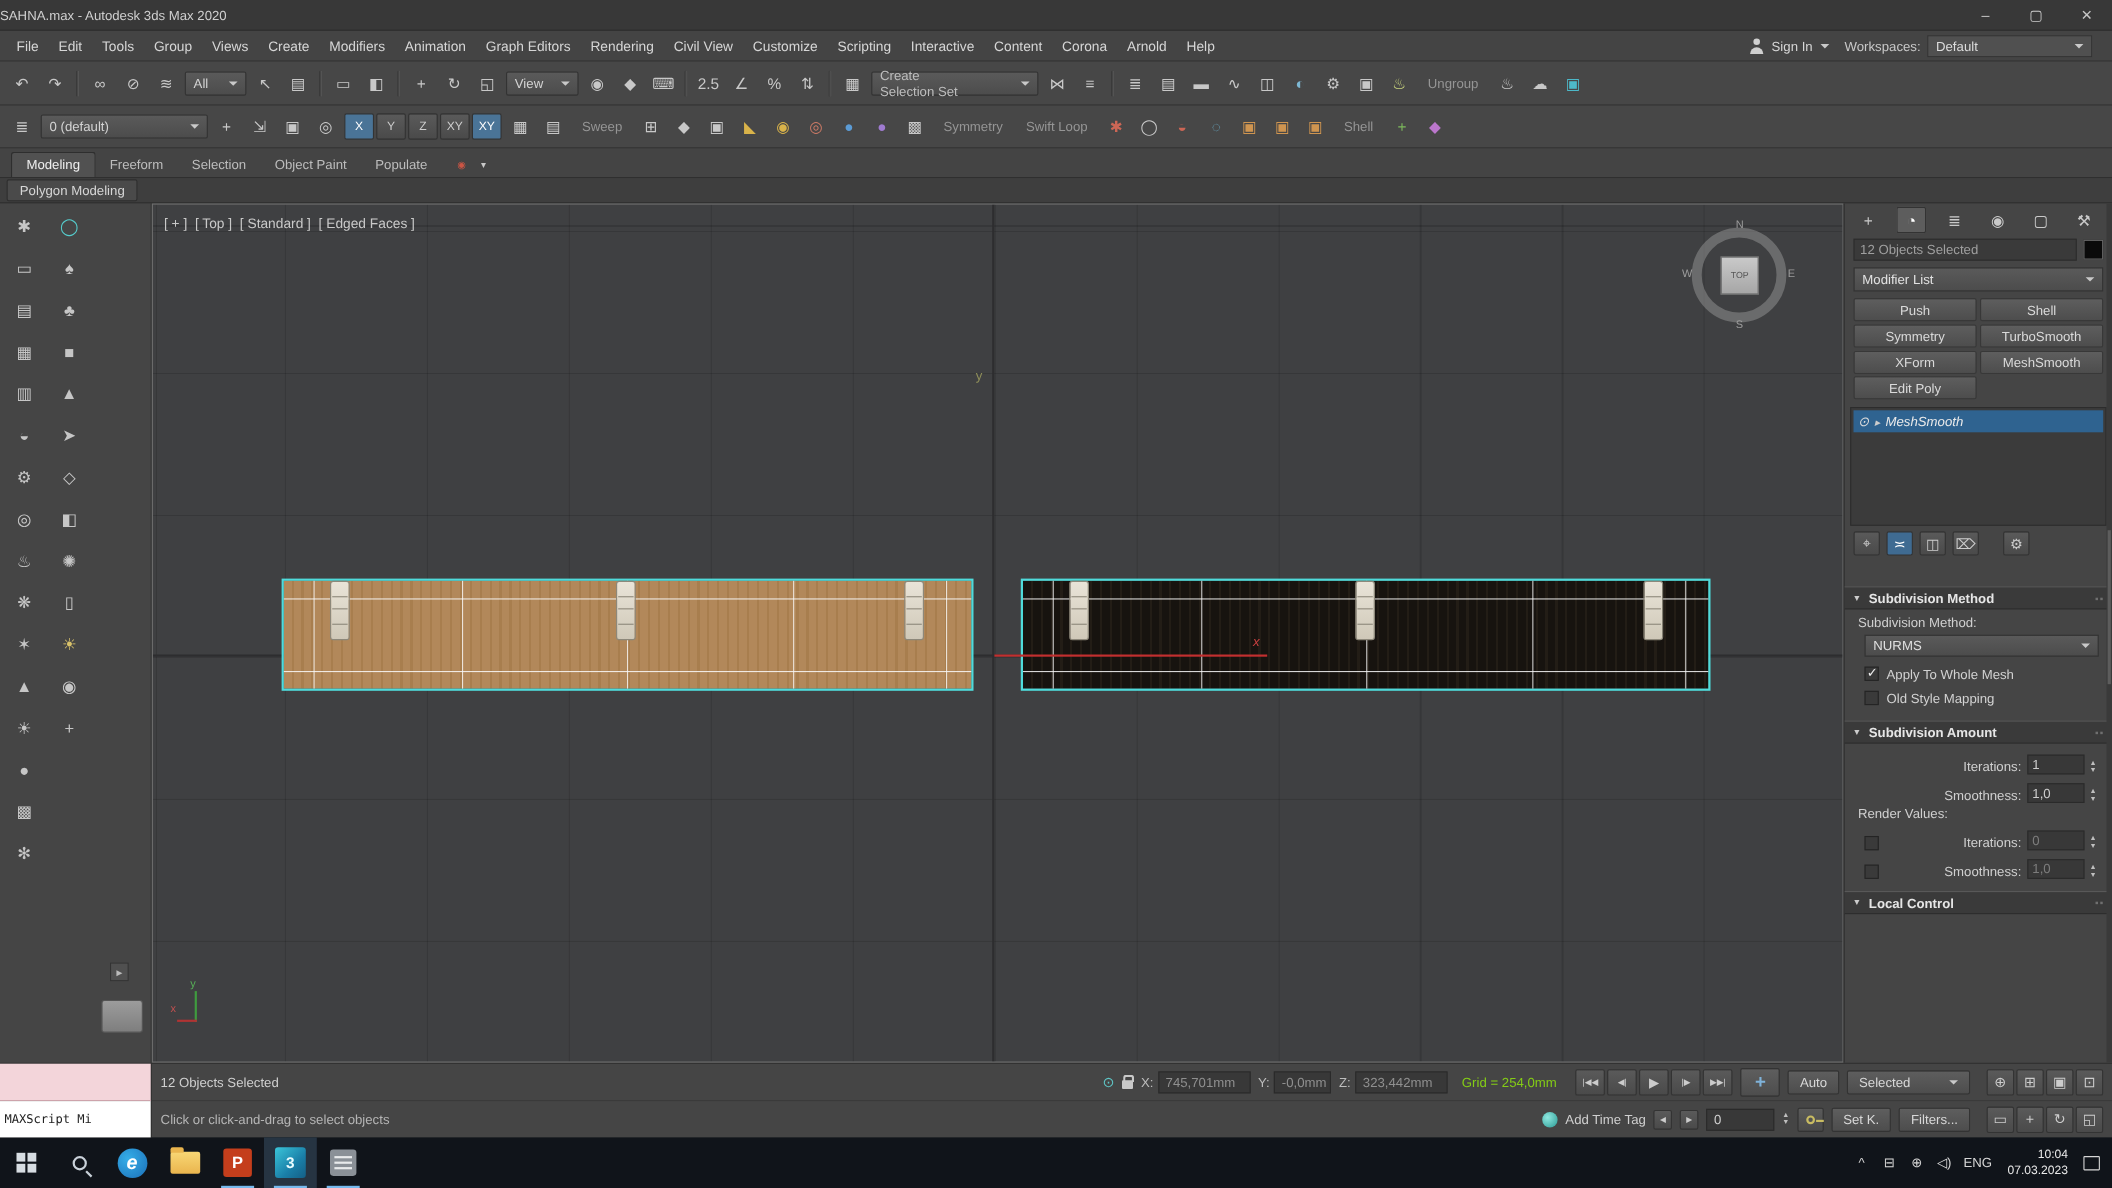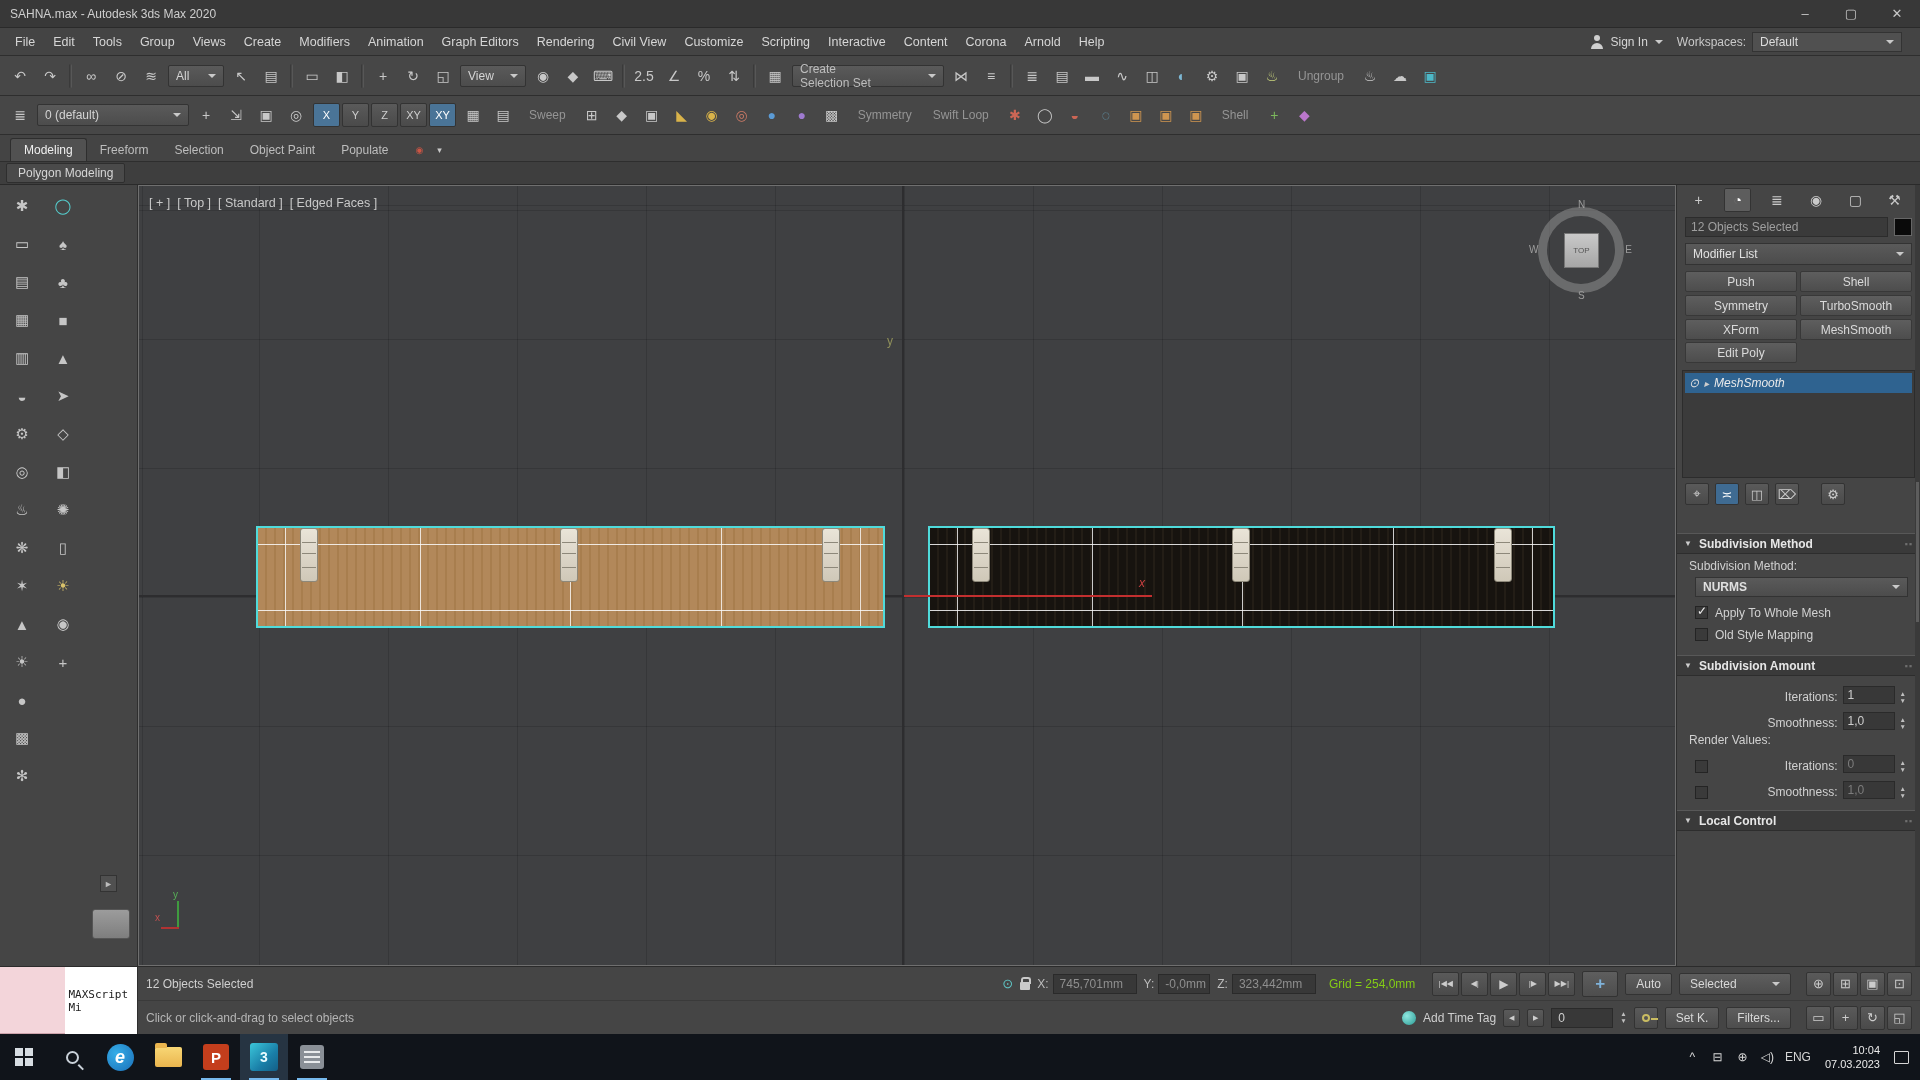--- a/index.html
+++ b/index.html
@@ -3,21 +3,21 @@
 <meta charset="utf-8">
 <style>
   * { margin:0; padding:0; box-sizing:border-box; }
   html,body { width:1920px; height:1080px; overflow:hidden; }
   body { font-family:"Liberation Sans", sans-serif; font-size:12px; color:#d2d2d2; background:#444; }
 
   .root { position:relative; width:1920px; height:1080px; background:#444; overflow:hidden; }
 
   
   .titlebar { height:28px; background:#383838; display:flex; align-items:center; border-bottom:1px solid #2a2a2a; }
-  .titlebar .title { padding-left:10px; color:#cfcfcf; font-size:12px; }
+  .titlebar .title { color:#cfcfcf; font-size:12px; }
   .win-btns { margin-left:auto; display:flex; height:100%; }
   .win-btn { width:46px; display:flex; align-items:center; justify-content:center; color:#c8c8c8; font-size:13px; }
 
   
   .menubar { height:28px; background:#444; display:flex; align-items:center; padding:0 6px; border-bottom:1px solid #2e2e2e; }
   .menu-item { padding:0 9px; height:100%; display:flex; align-items:center; color:#d6d6d6; font-size:12.5px; }
   .menubar-right { margin-left:auto; display:flex; align-items:center; gap:14px; padding-right:12px; }
   .signin { display:flex; align-items:center; gap:7px; color:#d6d6d6; }
   .person-icon { width:14px; height:14px; position:relative; display:inline-block; }
   .person-icon::before { content:""; position:absolute; top:0; left:4px; width:6px; height:6px; border-radius:50%; background:#cfcfcf; }
@@ -116,36 +116,36 @@
   .st-icon.active { background:#3f6b92; color:#fff; }
   .cp-stack-tools .st-icon:last-child { margin-left:16px; }
 
   .rollout { margin-top:7px; }
   .rollout.first { margin-top:22px; }
   .rollout-header { height:21px; background:#3a3a3a; border-top:1px solid #585858; border-bottom:1px solid #2d2d2d; display:flex; align-items:center; padding:0 7px; gap:7px; font-weight:bold; color:#e6e6e6; }
   .tri { font-size:8px; color:#ccc; }
   .rollout-grip { margin-left:auto; color:#6f6f6f; font-size:9px; letter-spacing:1px; }
   .rollout-body { padding:5px 6px 4px; display:flex; flex-direction:column; gap:3px; }
   .ro-label { color:#d0d0d0; padding-left:6px; }
-  .ro-dd { height:20px; margin:1px 6px 3px 12px; background:linear-gradient(#5a5a5a,#4c4c4c); border:1px solid #333; display:flex; align-items:center; justify-content:space-between; padding:0 7px; color:#e0e0e0;font-weight:bold; }
+  .ro-dd { height:20px; margin:1px 6px 3px 12px; background:linear-gradient(#5a5a5a,#4c4c4c); border:1px solid #333; display:flex; align-items:center; justify-content:space-between; padding:0 7px; color:#e0e0e0; }
   .cb-row { display:flex; align-items:center; gap:7px; padding-left:12px; height:19px; }
   .cb { width:13px; height:13px; background:#3a3a3a; border:1px solid #242424; position:relative; }
   .cb-row[data-checked="true"] .cb::after { content:"✓"; position:absolute; top:-3px; left:1px; color:#ececec; font-size:12px; }
   .cb-label { color:#d2d2d2; }
   .spin-row { display:flex; align-items:flex-end; height:23px; padding:0 8px 0 12px; gap:5px; }
   .spin-row .slabel { flex:1; text-align:right; color:#d0d0d0; }
   .spin-field { width:52px; height:18px; background:#383838; border:1px solid #2a2a2a; display:flex; align-items:center; padding:0 4px; color:#cdcdcd; }
   .spin-field.dim { color:#7c7c7c; }
   .spin-btns { display:flex; flex-direction:column; justify-content:center; font-size:6.5px; line-height:6px; color:#bfbfbf; gap:1px; }
   .panel-scrollbar { position:absolute; right:0; top:0; bottom:0; width:5px; background:#3a3a3a; }
   .panel-scrollbar::after { content:""; position:absolute; left:1px; right:1px; top:38%; height:18%; background:#5d5d5d; }
 
   
   .statusbar { height:68px; background:#454545; border-top:1px solid #2b2b2b; display:flex; }
-  .ms-block { width:138px; display:flex; flex-direction:row; border-right:1px solid #2e2e2e; }
+  .ms-block { width:138px; display:flex; flex-direction:column; border-right:1px solid #2e2e2e; }
   .ms-pink { flex:1; background:#f3d5da; border-bottom:1px solid #cda3ab; }
   .ms-white { flex:1; background:#ffffff; color:#222; font-family:"DejaVu Sans Mono", monospace; font-size:11px; display:flex; align-items:center; padding:0 4px; }
   .sb-main { flex:1; display:flex; flex-direction:column; }
   .sb-row { flex:1; display:flex; align-items:center; gap:7px; padding:0 8px; }
   .sb-row1 { border-bottom:1px solid #3a3a3a; }
   .sb-text { color:#cfcfcf; }
   .sb-prompt { color:#b5b5b5; }
   .sb-field { height:20px; background:#383838; border:1px solid #2a2a2a; display:flex; align-items:center; padding:0 6px; color:#8f8f8f; }
   .coord { display:flex; align-items:center; gap:4px; }
   .clabel { color:#bdbdbd; }

